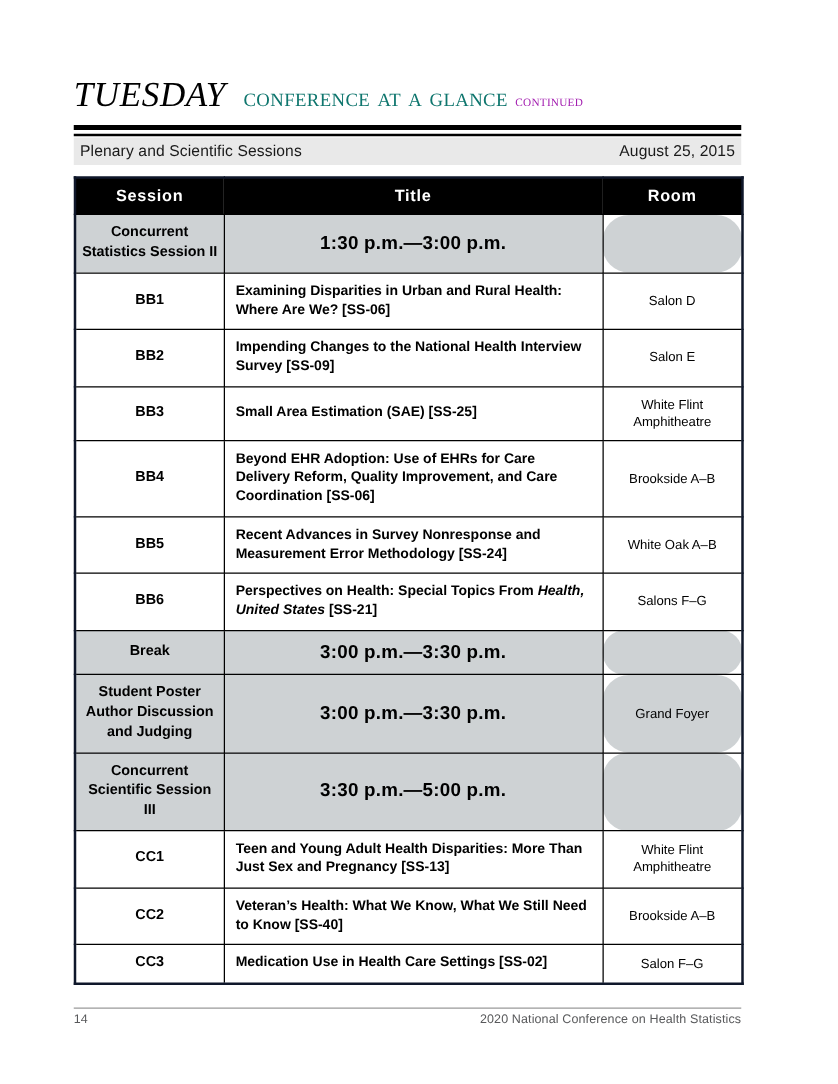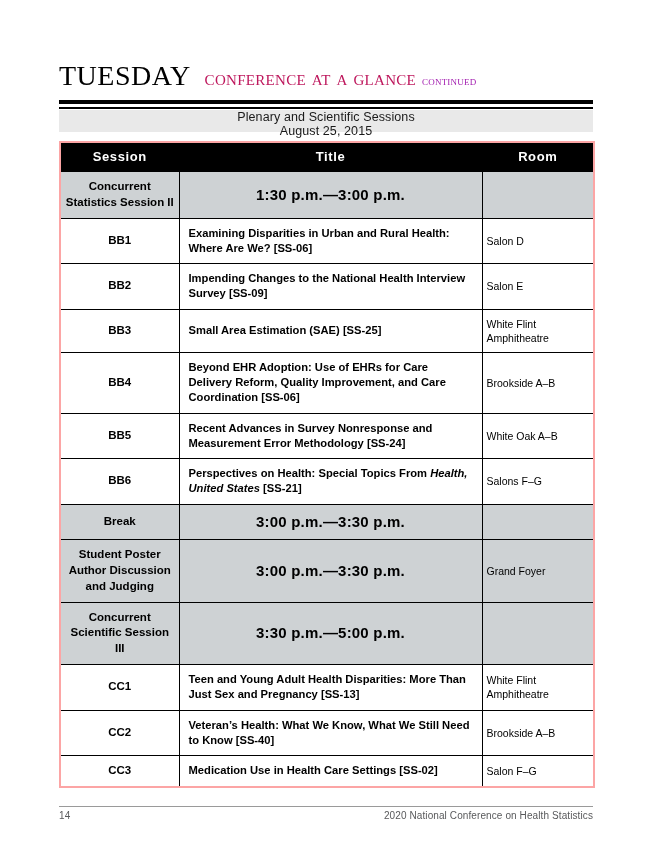--- a/index.html
+++ b/index.html
@@ -34,32 +34,33 @@
   }
   .day-title {
     font-family: "Liberation Serif", serif;
     font-size: 40px;
     line-height: 40px;
     font-weight: 400;
     letter-spacing: 0.5px;
     font-variant: small-caps;
     text-transform: lowercase;
     color: #000;
+    font-style: italic;
   }
   .day-title::first-letter { font-size: 40px; }
   .cag-title {
     font-family: "Liberation Serif", serif;
     font-size: 22px;
     line-height: 22px;
     font-weight: 400;
     font-variant: small-caps;
     text-transform: lowercase;
     letter-spacing: 0.3px;
     margin-left: 14px;
-    color: #be185d;
+    color: #0f766e;
   }
   .cag-continued {
     font-family: "Liberation Serif", serif;
     font-size: 13px;
     line-height: 13px;
     font-weight: 400;
     font-variant: small-caps;
     text-transform: lowercase;
     letter-spacing: 0.2px;
     margin-left: 6px;
@@ -90,38 +91,37 @@
     left: 59px;
     top: 110px;
     width: 534px;
     height: 22px;
     background: #e9e9e9;
     display: flex;
     align-items: center;
     justify-content: space-between;
     box-sizing: border-box;
     padding: 0 5px 0 5px;
-    flex-direction: column;
   }
   .band-left, .band-right {
     font-family: "Liberation Sans", sans-serif;
     font-size: 12.5px;
     color: #1a1a1a;
     letter-spacing: 0.1px;
   }
 
   
   .cag-table {
     position: absolute;
     left: 59px;
     top: 141px;
     width: 534px;
     border-collapse: collapse;
     table-layout: fixed;
-    border: 2px solid #fca5a5;
+    border: 2px solid #0f172a;
   }
   .cag-table col.c-session { width: 119px; }
   .cag-table col.c-title   { width: 303px; }
   .cag-table col.c-room    { width: 112px; }
 
   .cag-table th {
     background: #000;
     color: #fff;
     font-size: 13px;
     font-weight: bold;
@@ -152,25 +152,26 @@
     font-size: 11.2px;
     line-height: 1.36;
     padding: 7px 9px;
   }
   td.ttl.time {
     text-align: center;
     font-size: 15px;
     letter-spacing: 0.2px;
   }
   td.room {
-    text-align: left;
+    text-align: center;
     font-weight: normal;
     font-size: 10.5px;
     line-height: 1.35;
     padding: 7px 4px;
+    border-radius: 21px;
   }
   tr.shaded td { background: #ced2d4; }
   tr.plain td  { background: #ffffff; }
   em.it { font-style: italic; }
 
   
   .footer-rule {
     position: absolute;
     left: 59px;
     top: 806px;

